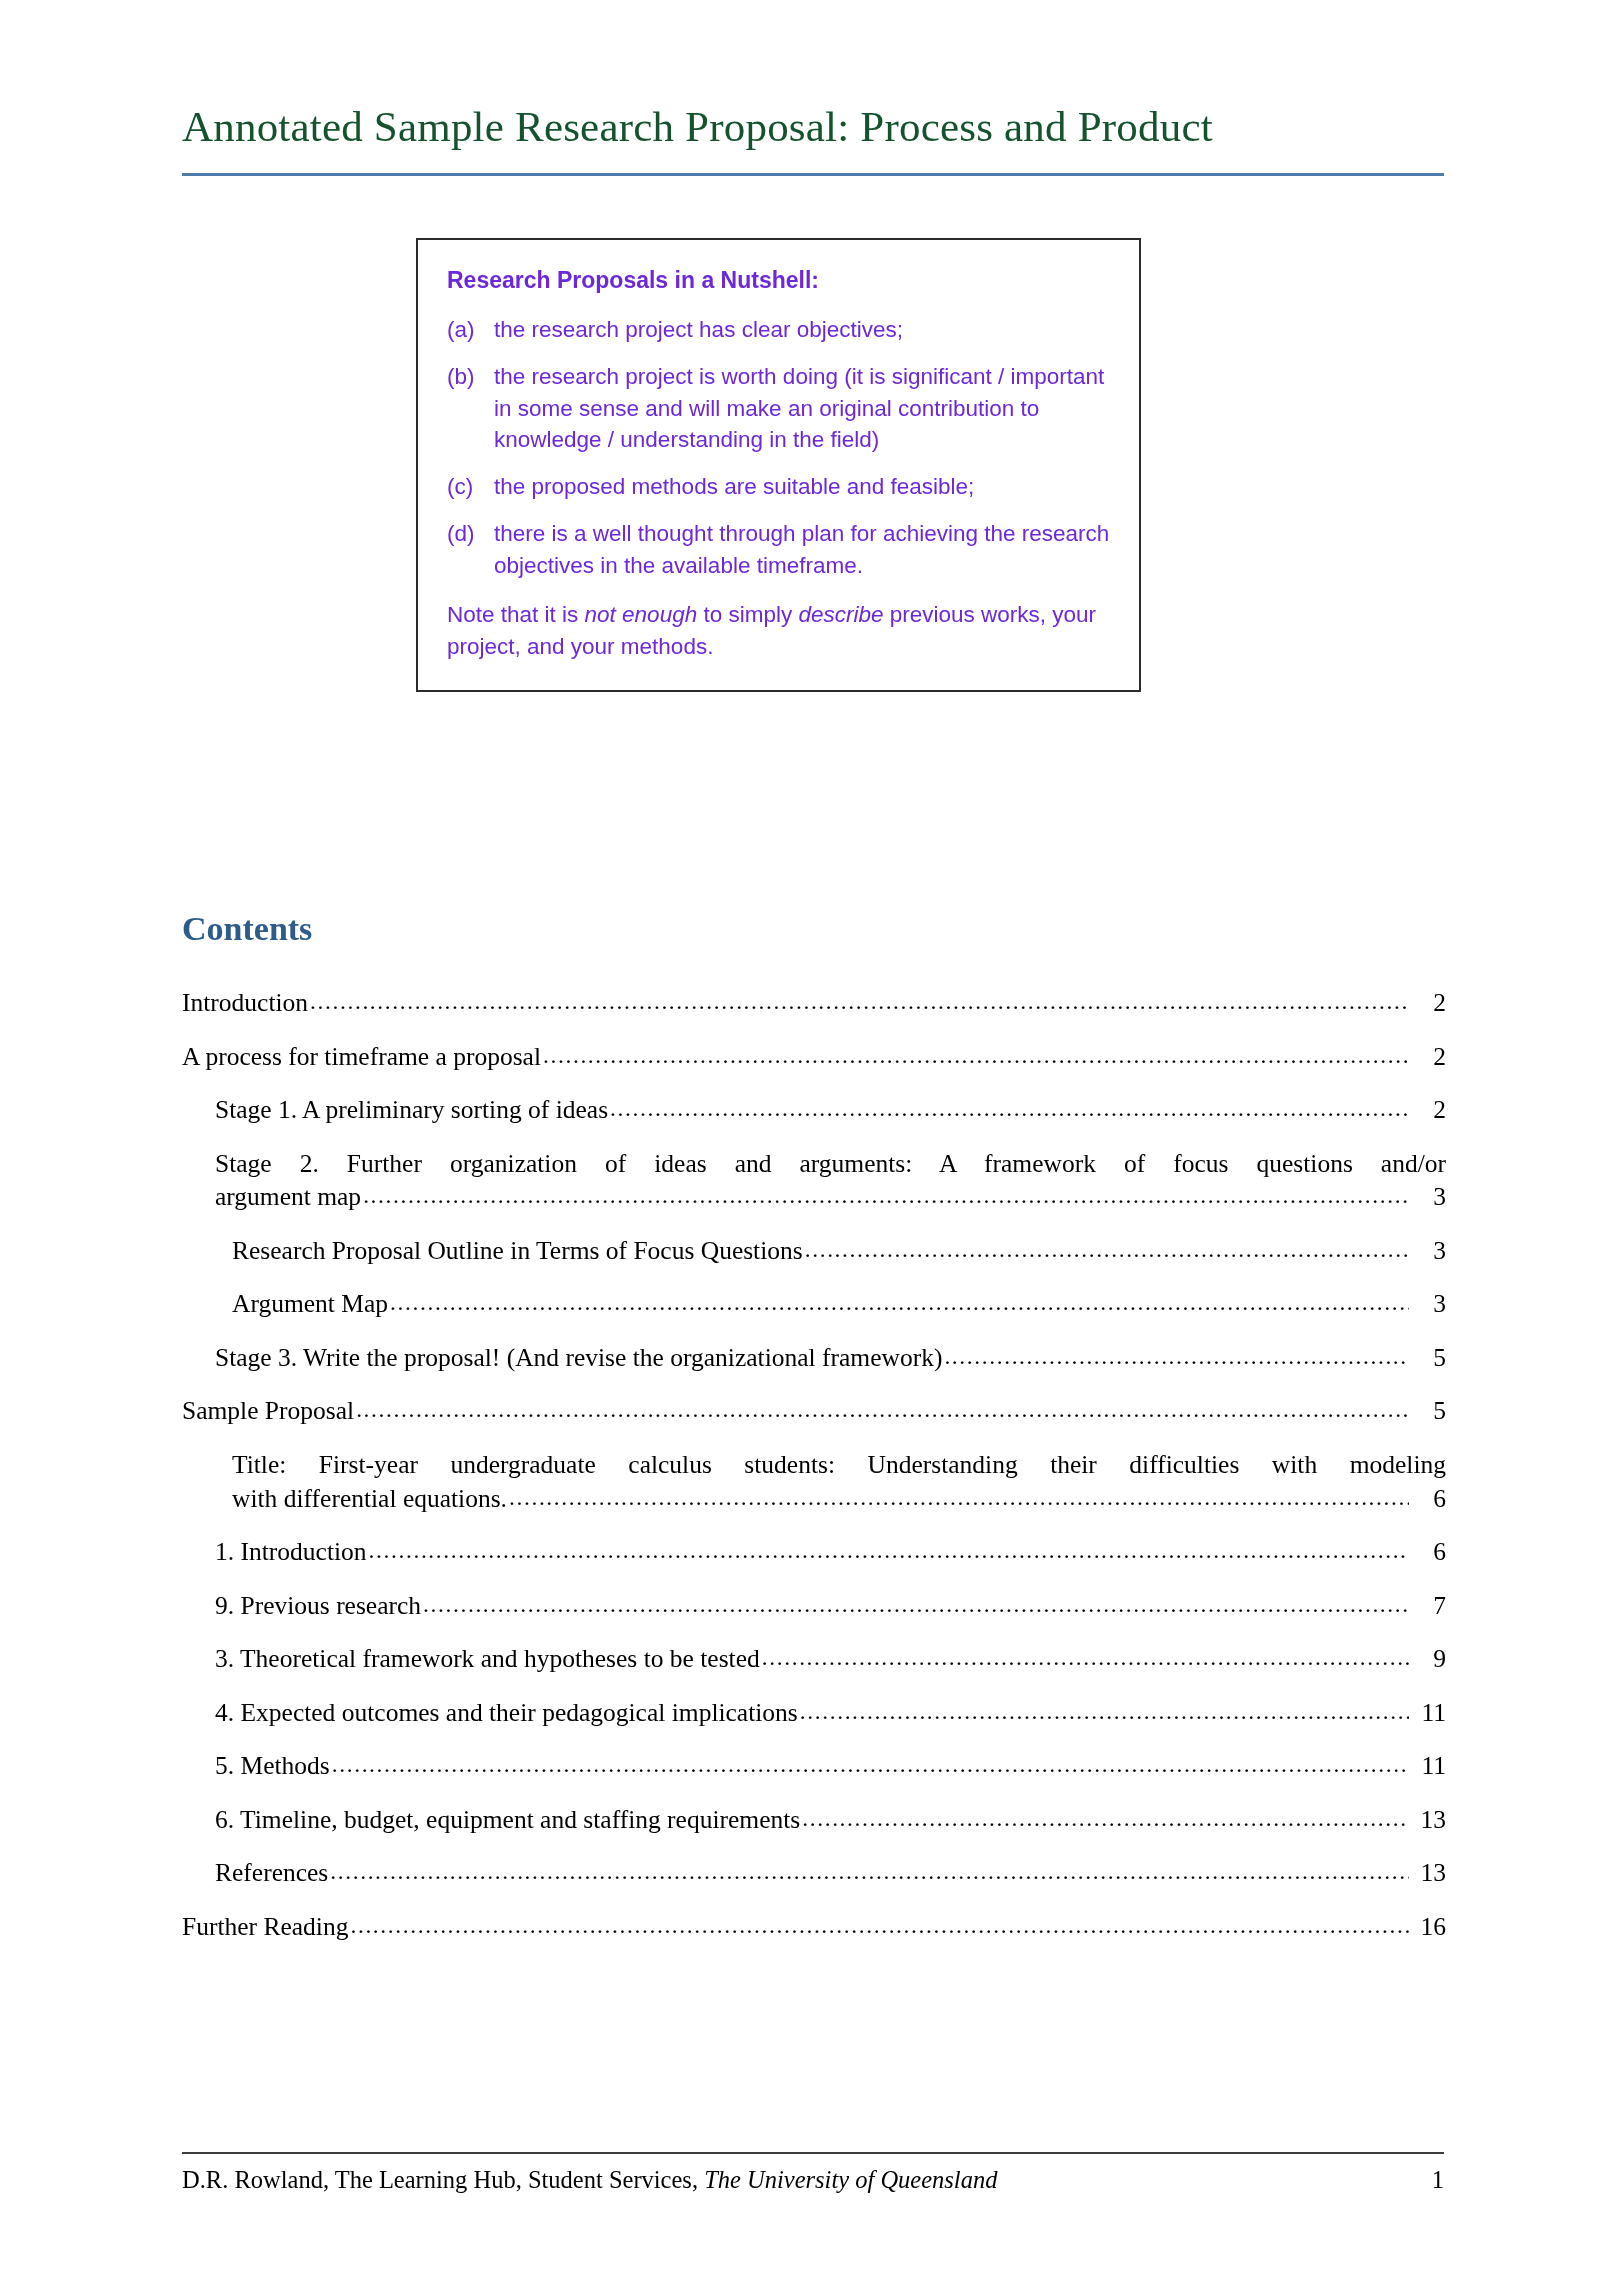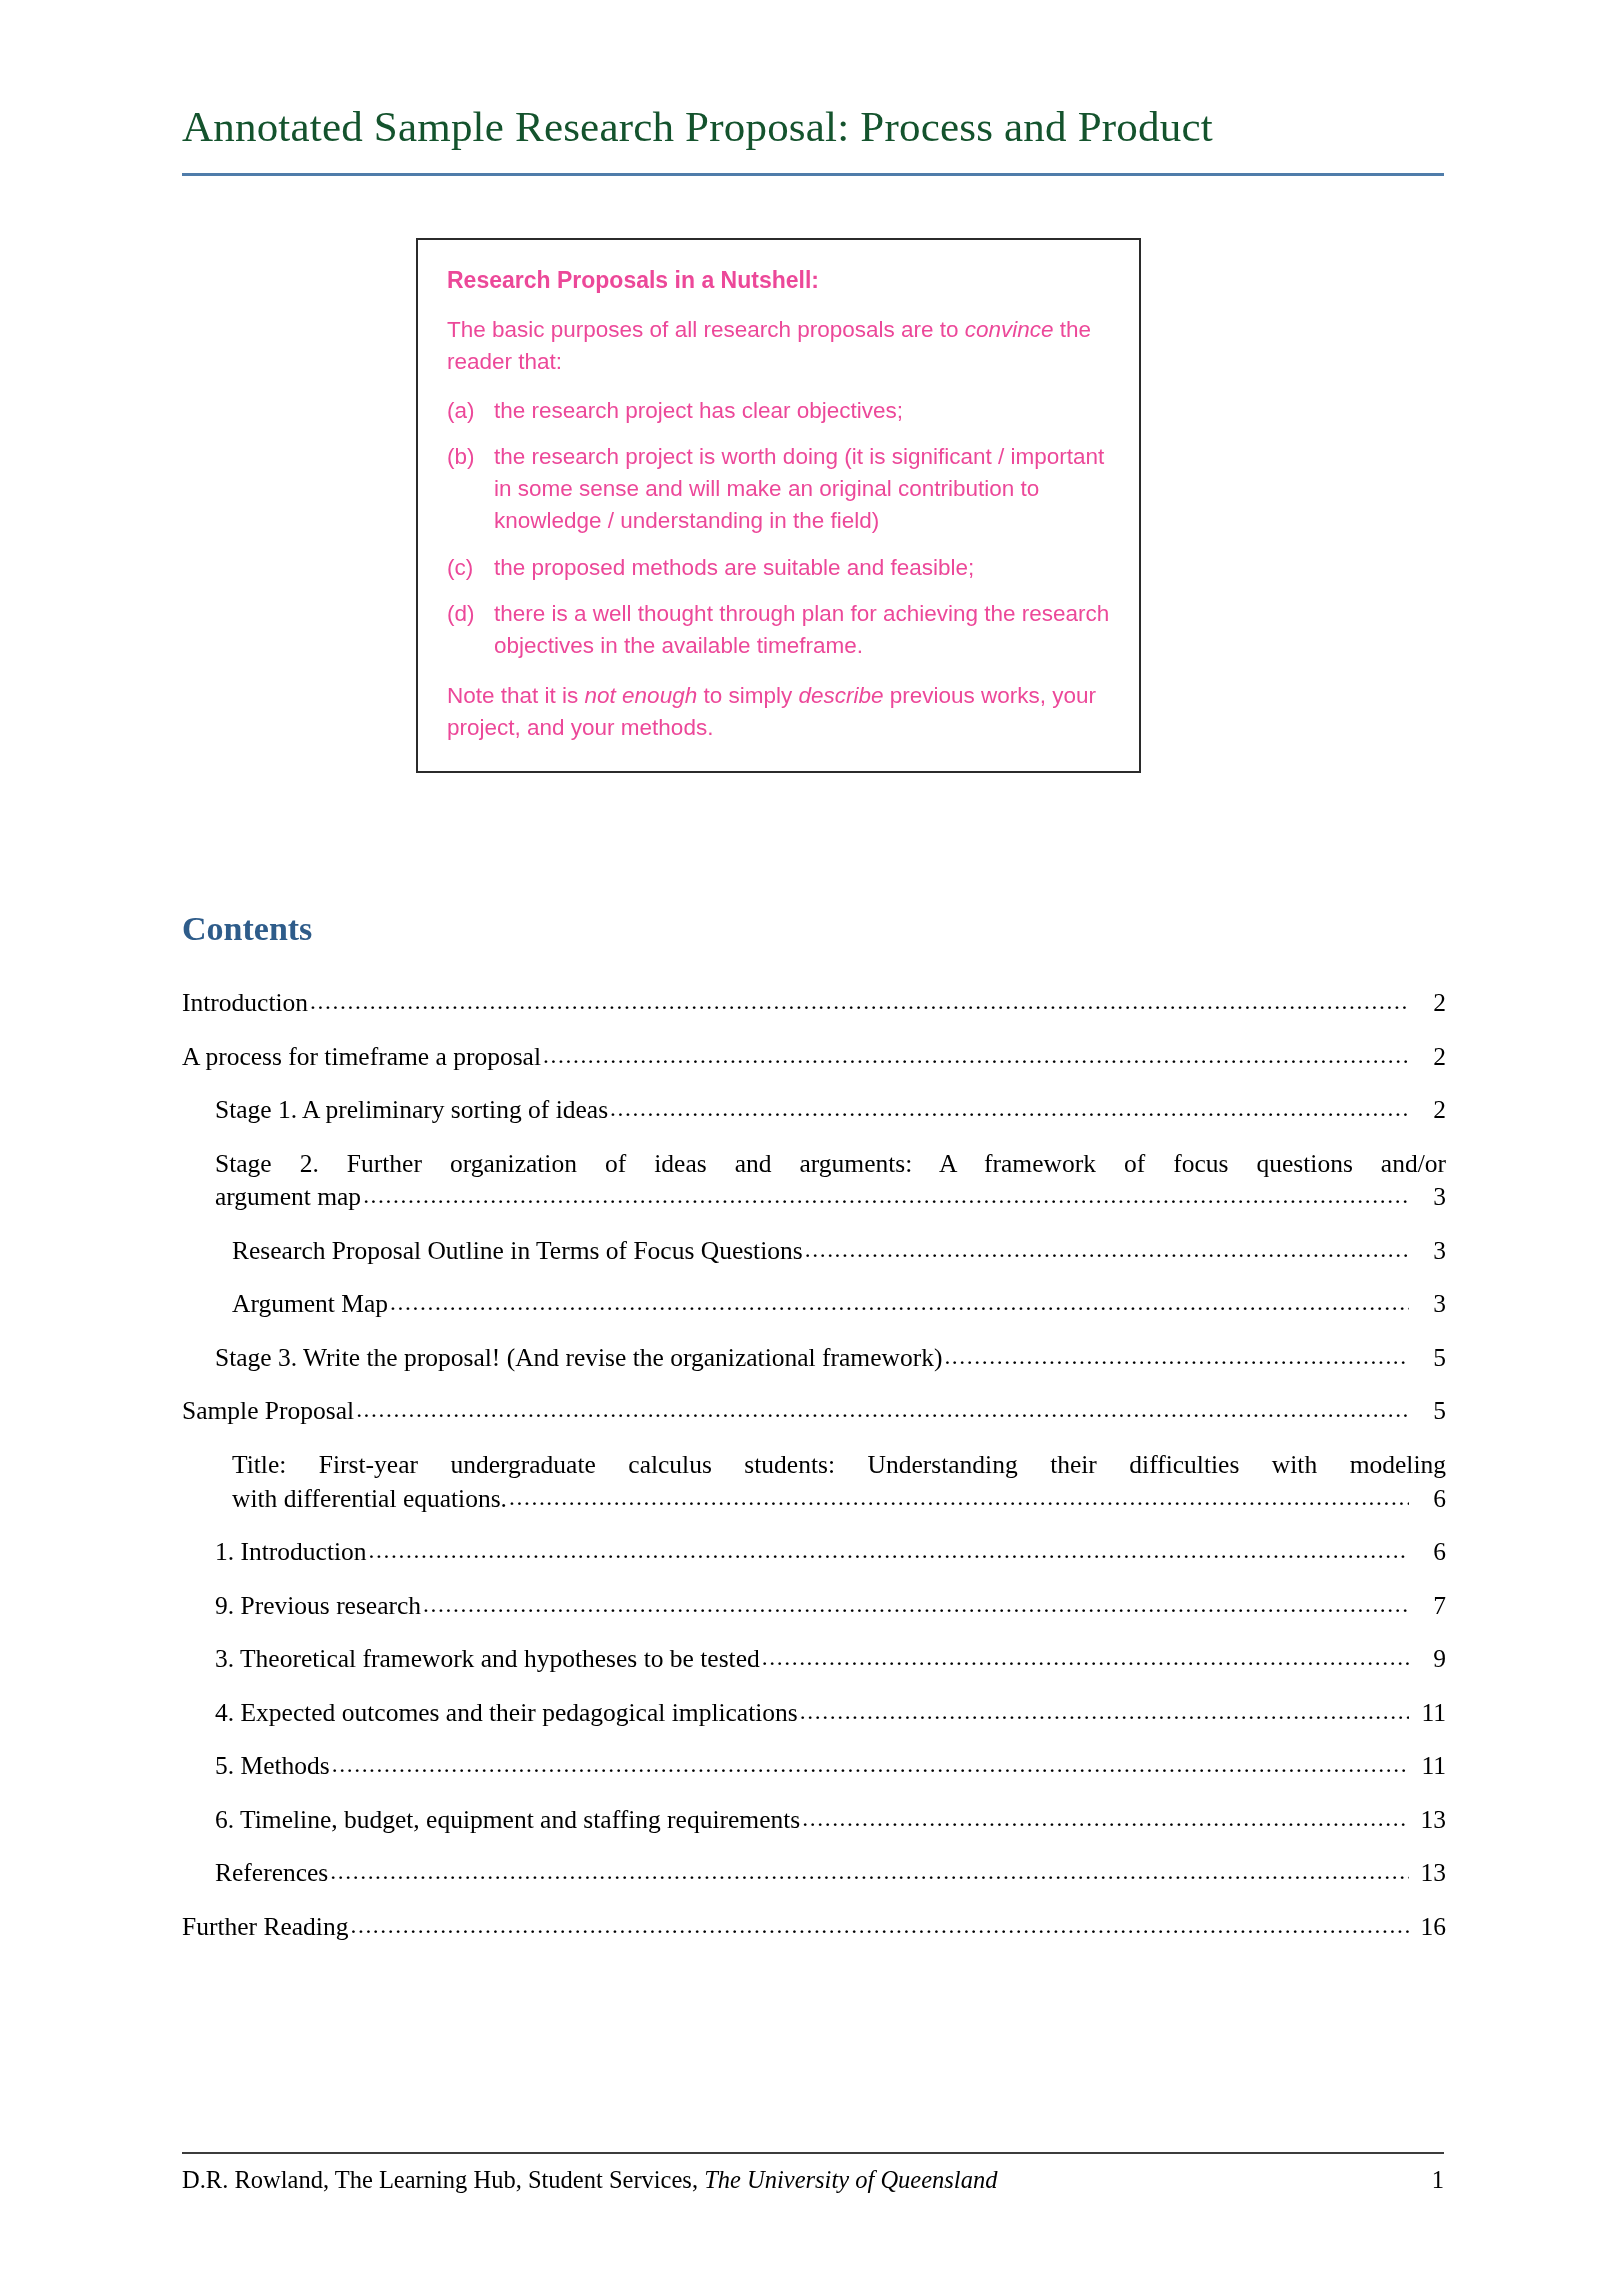--- a/index.html
+++ b/index.html
@@ -42,21 +42,21 @@
   
   .nutshell-box {
     position: absolute;
     left: 416px;
     top: 238px;
     width: 725px;
     border: 2px solid #2b2b2b;
     box-sizing: border-box;
     padding: 25.5px 29px 27.4px 29px;
     font-family: "Liberation Sans", sans-serif;
-    color: #ec4899;
+    color: #6d28d9;
   }
   .nutshell-heading {
     font-size: 23px;
     font-weight: bold;
     line-height: 1.3;
     margin: 0 0 18.6px 0;
   }
   .nutshell-intro {
     font-size: 22.5px;
     line-height: 1.42;
@@ -178,23 +178,20 @@
 </head>
 <body>
 
 <div class="page">
 
   <div class="doc-title" style="color: #14532d;">Annotated Sample Research Proposal: Process and Product</div>
   <div class="title-rule" style="background: rgb(79, 124, 170);"></div>
 
   <div class="nutshell-box">
     <div class="nutshell-heading">Research Proposals in a Nutshell:</div>
-    <p class="nutshell-intro">
-      <span>The basic purposes of all research proposals are to </span><span class="it">convince</span><span> the reader that:</span>
-    </p>
     <ul class="nutshell-list">
       <li>
         <span class="marker">(a)</span>
         <span class="itemtext">the research project has clear objectives;</span>
       </li>
       <li>
         <span class="marker">(b)</span>
         <span class="itemtext">the research project is worth doing (it is significant / important in some sense and will make an original contribution to knowledge / understanding in the field)</span>
       </li>
       <li>

